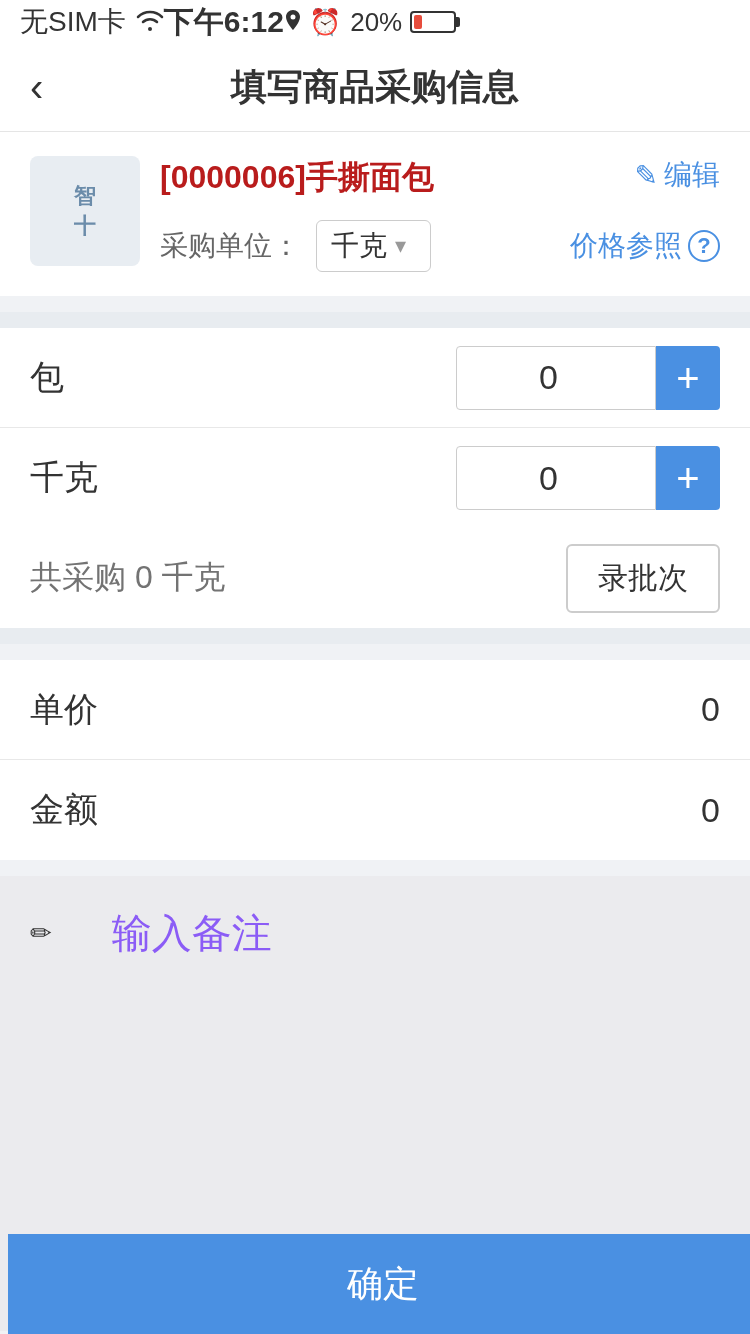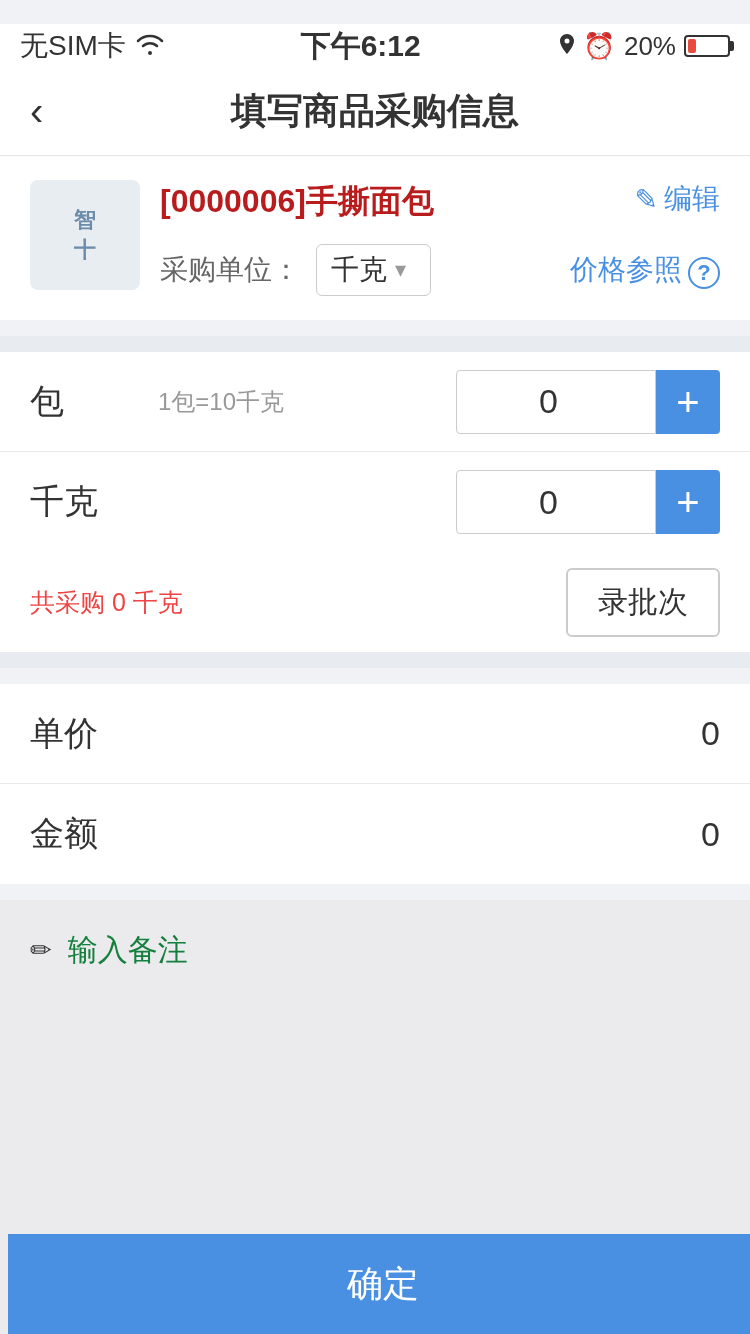--- a/index.html
+++ b/index.html
@@ -12,25 +12,24 @@
       font-size: 32px;
       color: #333;
     }
 
     
     .status-bar {
       height: 44px;
       background: #fff;
       display: flex;
       align-items: center;
-      justify-content: space-between;
+      justify-content: flex-start;
       padding: 16px 20px;
       font-size: 28px;
       font-weight: 500;
-      margin-top: 24px;
     }
     .status-left { display: flex; align-items: center; gap: 10px; }
     .status-center { font-weight: 600; font-size: 30px; }
     .status-right { display: flex; align-items: center; gap: 8px; font-size: 26px; }
     .battery-bar {
       width: 46px; height: 22px; border: 2px solid #333; border-radius: 4px;
       position: relative; display: inline-flex; align-items: center; padding: 2px;
     }
     .battery-bar::after {
       content: ''; position: absolute; right: -6px; top: 50%; transform: translateY(-50%);
@@ -137,21 +136,21 @@
       background: #fff;
       display: inline-flex;
       align-items: center;
       gap: 8px;
       cursor: pointer;
     }
     .price-ref {
       color: #4a90e2;
       font-size: 28px;
       display: flex;
-      align-items: flex-end;
+      align-items: center;
       gap: 6px;
       cursor: pointer;
     }
 
     
     .section-divider {
       height: 16px;
       background: #e8ecf0;
     }
 
@@ -213,22 +212,22 @@
     
     .summary-row {
       background: #fff;
       display: flex;
       align-items: center;
       justify-content: space-between;
       padding: 0 30px;
       height: 100px;
     }
     .summary-text {
-      font-size: 25px;
-      color: #ef4444;
+      font-size: 32px;
+      color: #737373;
     }
     .batch-btn {
       border: 2px solid #ccc;
       border-radius: 6px;
       padding: 12px 30px;
       font-size: 30px;
       color: #333;
       cursor: pointer;
       background: #fff;
     }
@@ -262,22 +261,23 @@
     .notes-section {
       background: #ebebee;
       margin-top: 16px;
       padding: 30px;
       display: flex;
       align-items: center;
       gap: 16px;
       min-height: 100px;
     }
     .notes-placeholder {
-      font-size: 30px;
-      color: #15803d;
+      font-size: 40px;
+      color: #8b5cf6;
+      margin-left: 44px;
     }
 
     
     .empty-space {
       background: #ebebee;
       flex: 1;
       min-height: 340px;
     }
 
     
@@ -377,21 +377,20 @@
         </div>
       </div>
     </div>
   </div>
 
   <div class="section-divider"></div>
 
   <div class="input-section">
     <div class="input-row">
       <span class="input-label">包</span>
-      <span class="input-sublabel">1包=10千克</span>
       <div class="input-right">
         <input type="number" class="number-input" value="0" style="">
         <div class="plus-btn">+</div>
       </div>
     </div>
     <div class="input-row">
       <span class="input-label">千克</span>
       <div class="input-right">
         <input type="number" class="number-input" value="0" style="">
         <div class="plus-btn">+</div>

